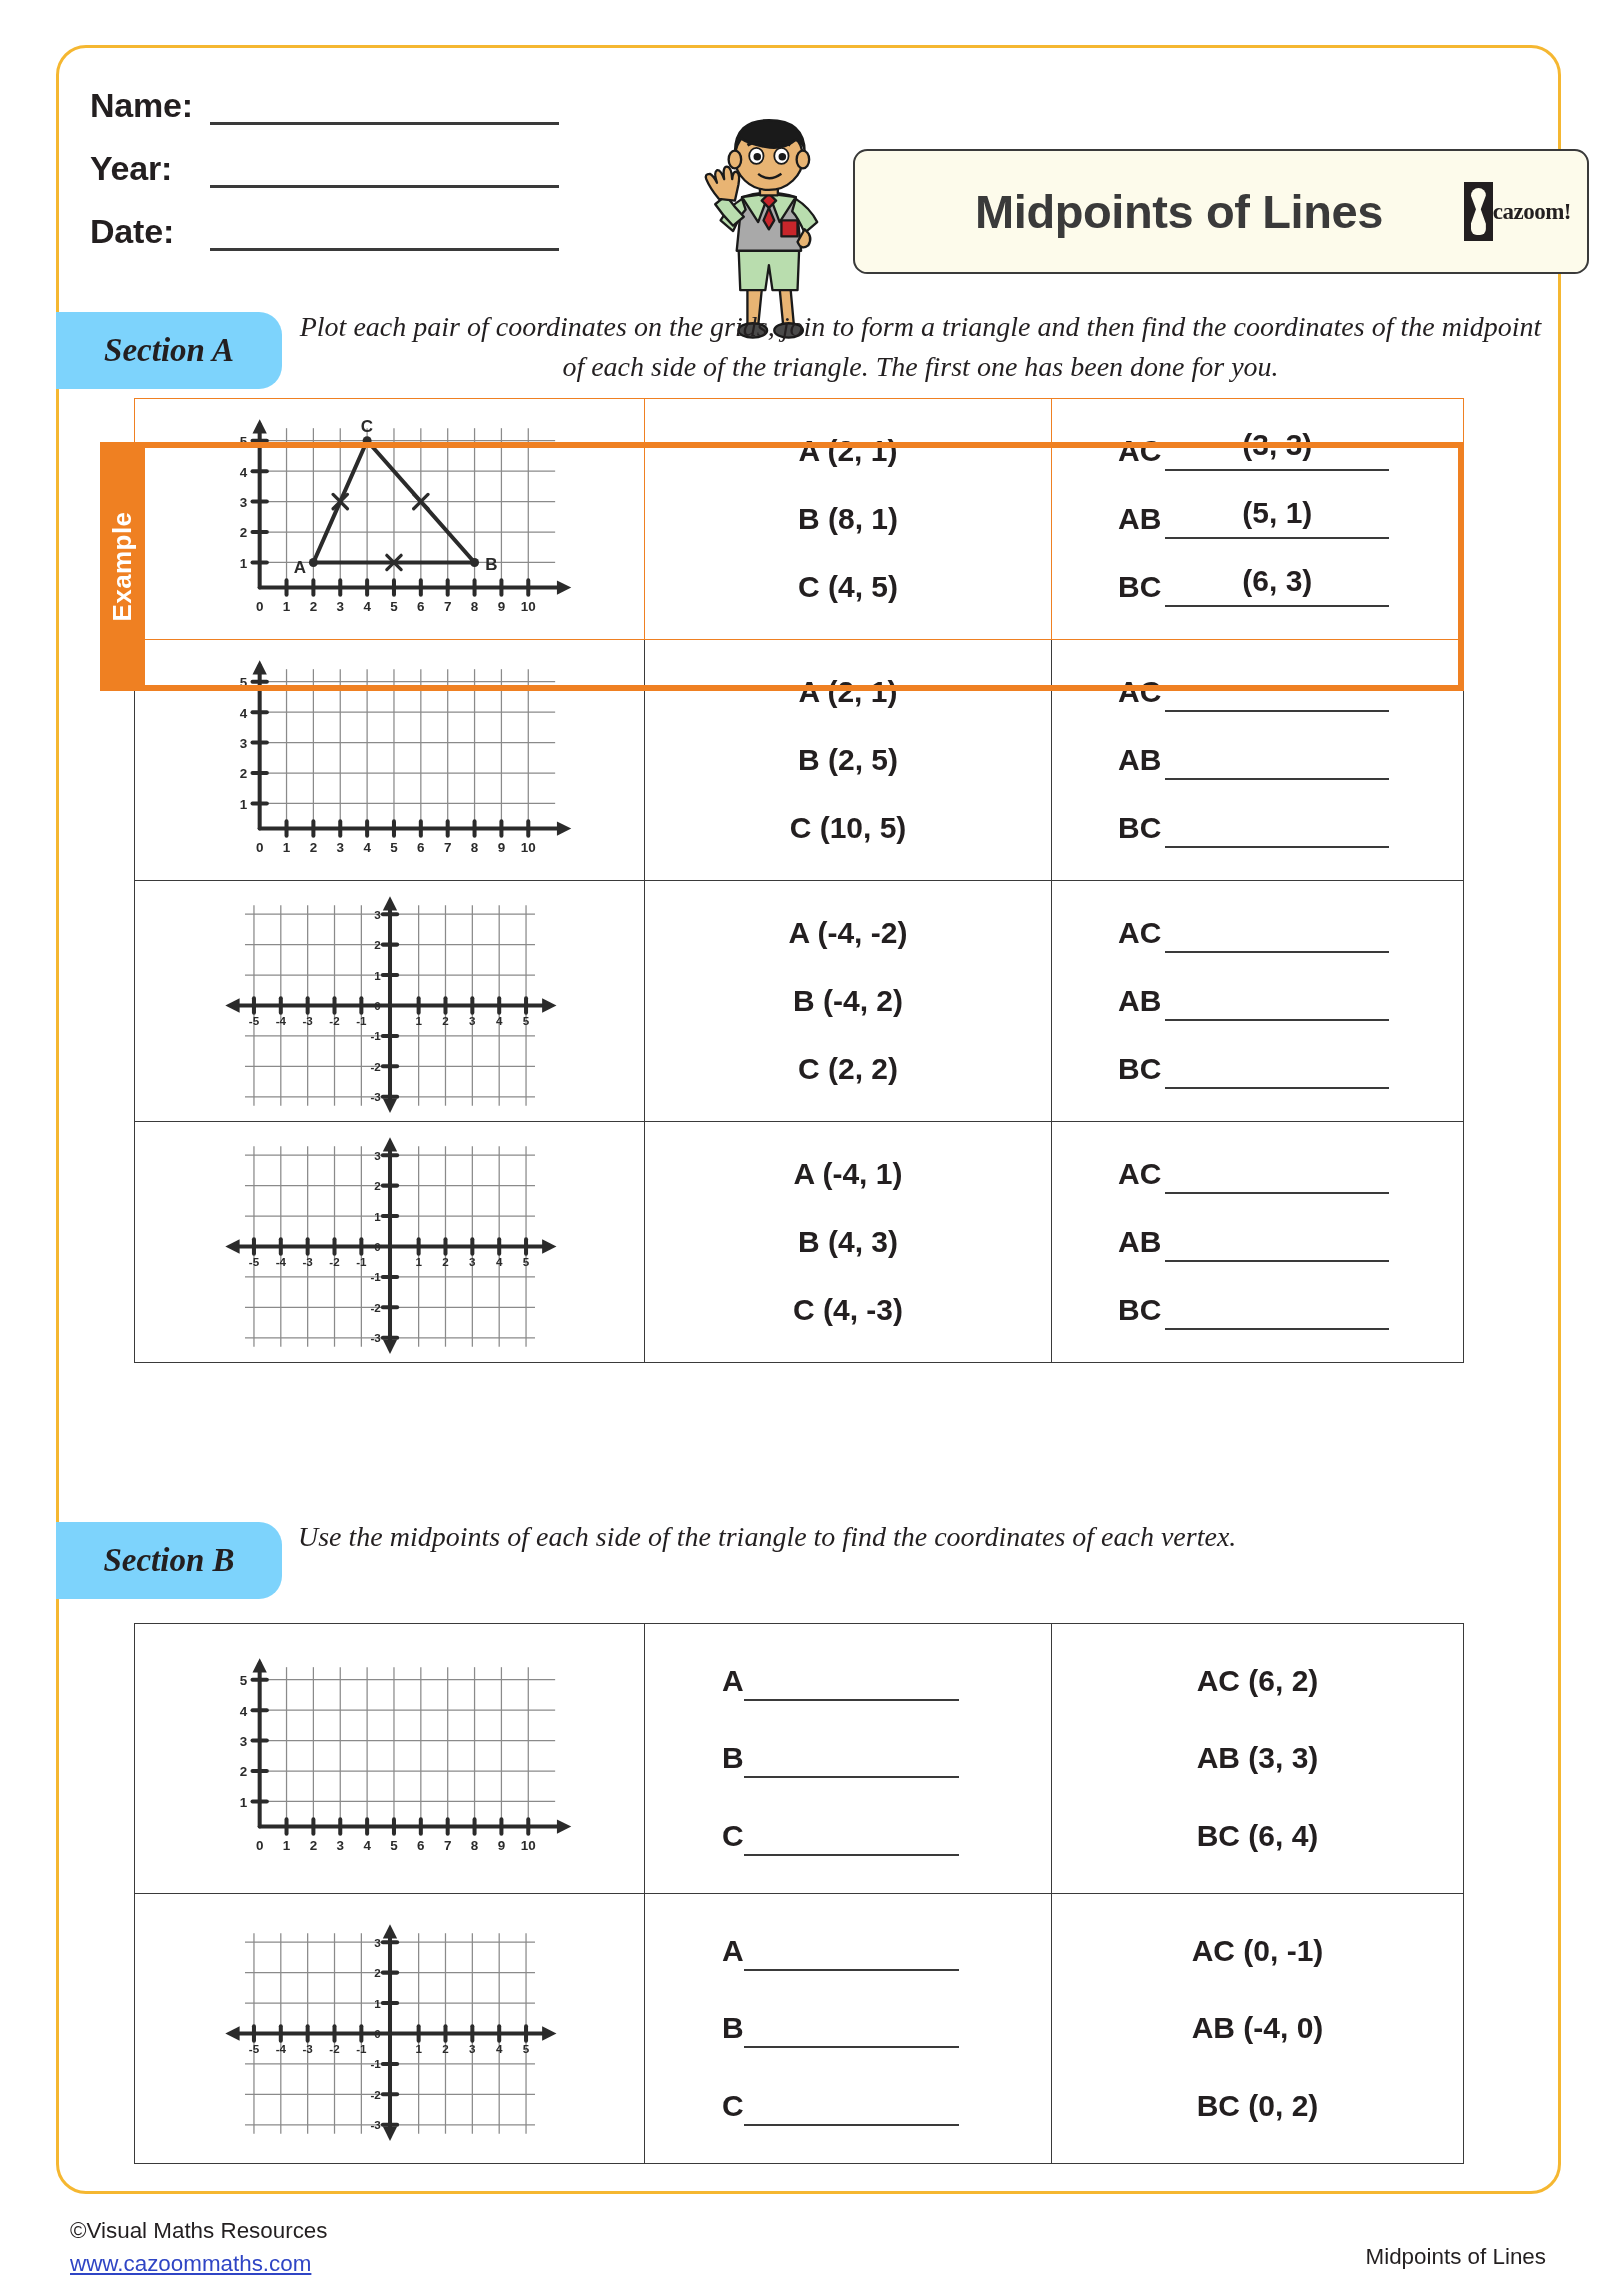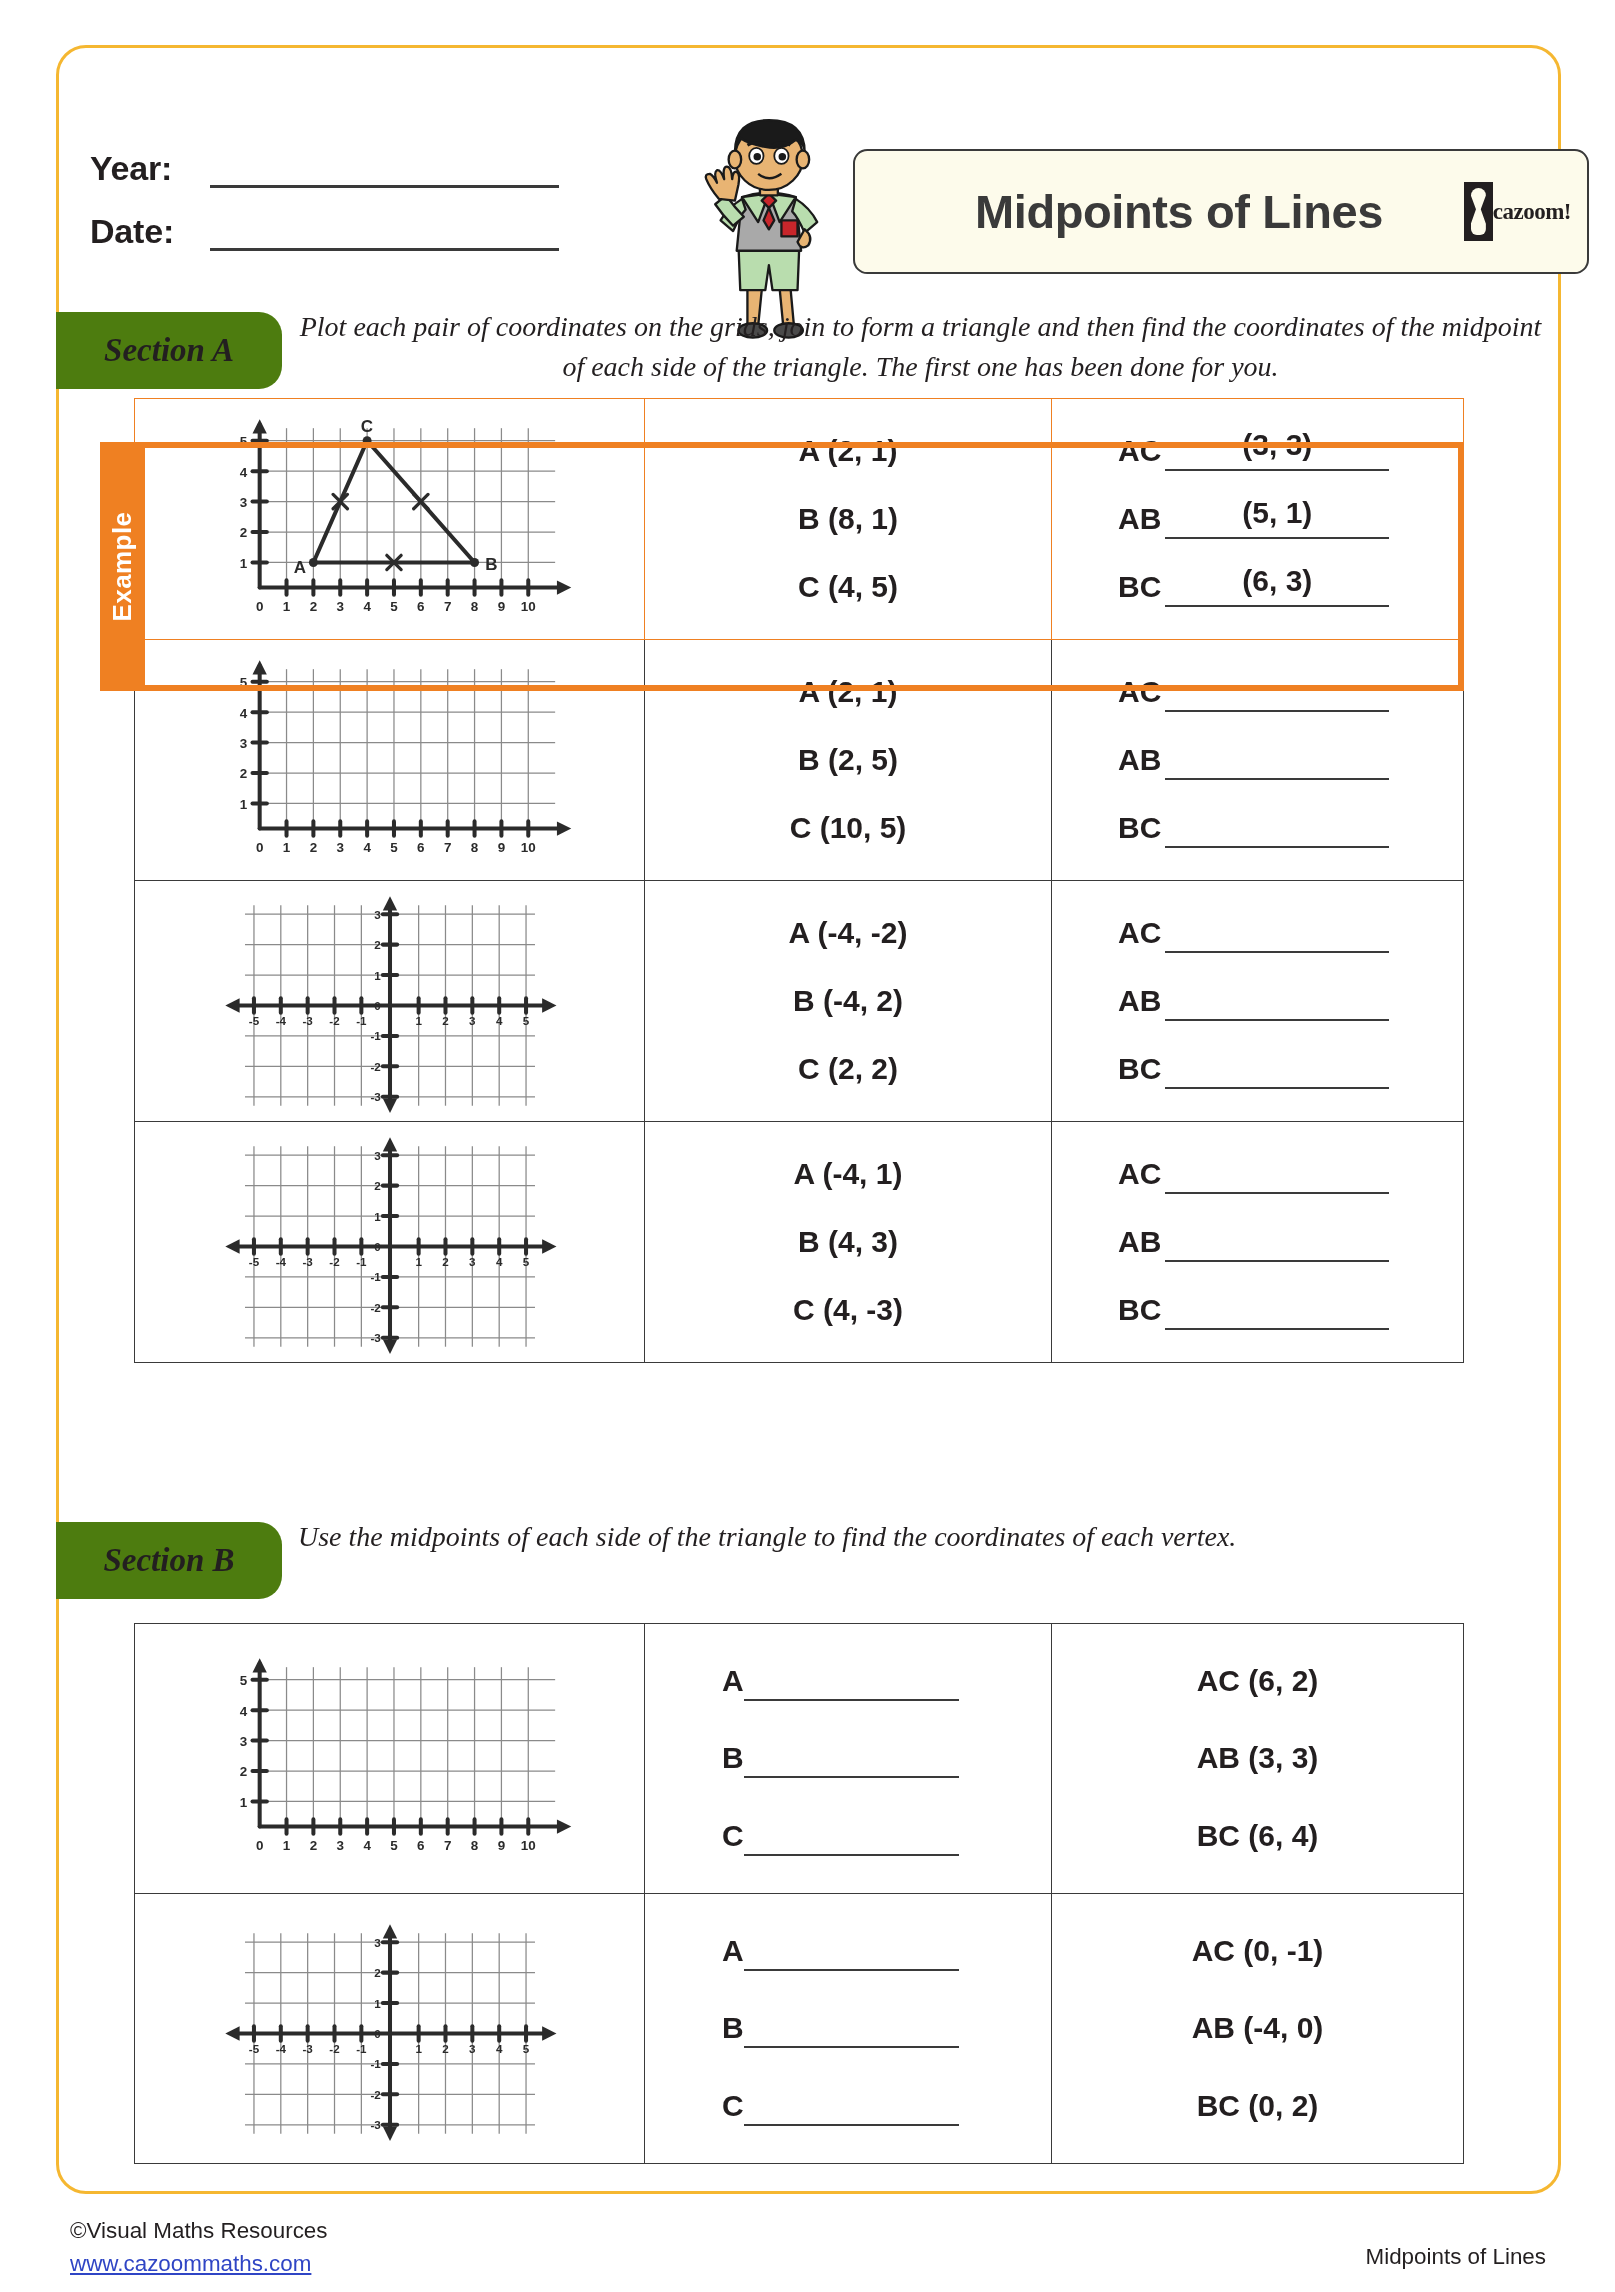--- a/index.html
+++ b/index.html
@@ -57,21 +57,21 @@
   }
   #logo-word{
     font-family:"Liberation Serif",serif;font-weight:bold;font-size:23px;
     color:#231f20;margin-top:1.8px;letter-spacing:-0.5px;
   }
 
   
   .section-block{position:absolute;}
   .section-badge{
     position:absolute;left:0;top:0;width:226px;height:77px;
-    background:#4d7c0f;border-radius:0 23px 23px 0;
+    background:#7dd3fc;border-radius:0 23px 23px 0;
     display:flex;align-items:center;justify-content:center;
   }
   .section-badge span{
     font-family:"Liberation Serif",serif;font-weight:bold;font-style:italic;
     font-size:33px;color:#231f20;
   }
   .section-instr{
     position:absolute;left:242px;top:-5.4px;width:1245px;
     font-family:"Liberation Serif",serif;font-style:italic;
     font-size:28px;line-height:1.45;color:#231f20;
@@ -151,20 +151,24 @@
     position:absolute;right:70px;top:34px;font-size:22.4px;color:#231f20;
   }
 </style>
 </head>
 <body>
 
 <div id="page-frame"></div>
 
 <div id="header">
 
+  <div class="nameline" id="nameRow">
+    <div class="lbl">Name:</div>
+    <div class="rule"></div>
+  </div>
 
   <div class="nameline" id="dateRow">
     <div class="lbl">Date:</div>
     <div class="rule"></div>
   </div>
 
   <div class="nameline" id="yearRow">
     <div class="lbl">Year:</div>
     <div class="rule"></div>
   </div>

